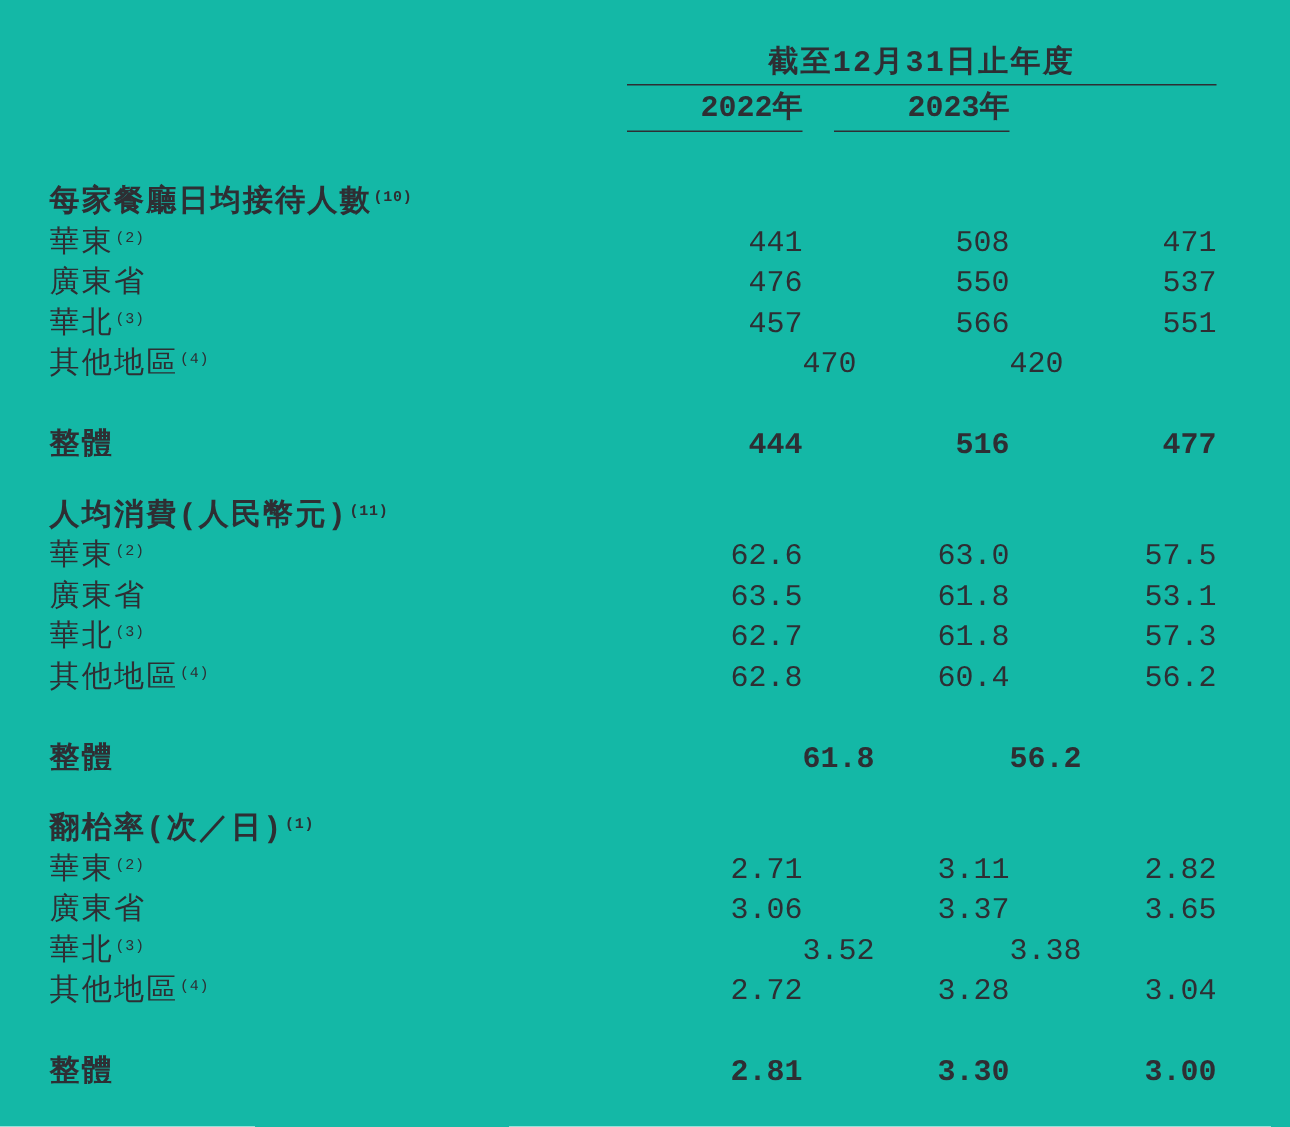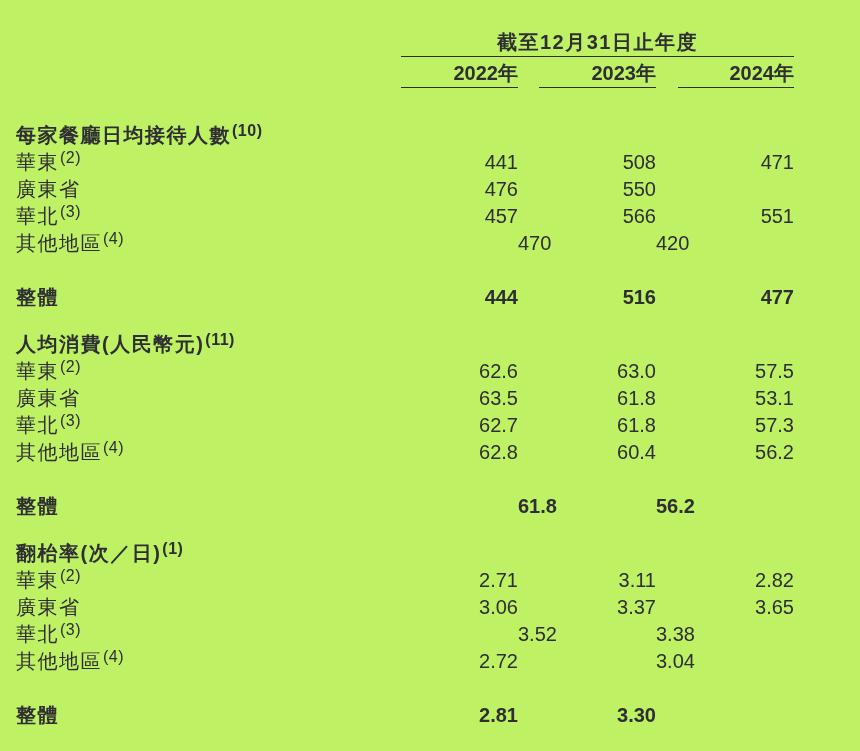--- a/index.html
+++ b/index.html
@@ -1,25 +1,25 @@
 <!DOCTYPE html>
 <html><head>
 <meta charset="utf-8">
 <style>
   html, body { margin: 0; padding: 0; background: #ffffff; }
   .page {
     position: relative;
     width: 860px;
     height: 751px;
-    background: #bef264;
+    background: #14b8a6;
     color: #2e2e33;
-    font-family: Liberation Sans, sans-serif;
+    font-family: Liberation Mono, monospace;
     font-size: 20px;
     box-sizing: border-box;
-    padding: 30px 42px 0 16px;
+    padding: 30px 42px 0 33px;
     overflow: hidden;
   }
   .grid {
     display: grid;
     grid-template-columns: 385px 117px 21px 117px 22px 116px;
     width: 778px;
   }
   .cell { min-height: 1px; }
   .cjk { letter-spacing: 1.5px; }
   .bold { font-weight: bold; }
@@ -43,21 +43,21 @@
     line-height: 26px;
     padding-top: 3px;
   }
   .spacer-34 { height: 34px; }
   .spacer-27 { height: 27px; }
   .spacer-20 { height: 20px; }
   .r { height: 27px; line-height: 27px; }
   .lbl { white-space: nowrap; }
   .val { text-align: right; font-variant-numeric: lining-nums; }
   .sup {
-    font-size: 16px;
+    font-size: 10px;
     letter-spacing: 0.5px;
     position: relative;
     top: -6px;
     margin-left: 1px;
     text-align: right;
   }
 </style>
 </head>
 <body>
 
@@ -69,21 +69,20 @@
       <span>截至12月31日止年度</span>
     </div>
   </div>
 
   <div class="grid years-row">
     <div class="cell"></div>
     <div class="year-cell">2022年</div>
     <div class="cell"></div>
     <div class="year-cell">2023年</div>
     <div class="cell"></div>
-    <div class="year-cell">2024年</div>
   </div>
 
   <div class="spacer-34"></div>
 
   <div class="grid r">
     <div class="cell lbl bold cjk"><span>每家餐廳日均接待人數</span><span class="sup">(10)</span></div>
   </div>
 
   <div class="grid r">
     <div class="cell lbl cjk"><span>華東</span><span class="sup">(2)</span></div>
@@ -92,20 +91,21 @@
     <div class="cell val">508</div>
     <div class="cell"></div>
     <div class="cell val">471</div>
   </div>
   <div class="grid r">
     <div class="cell lbl cjk"><span>廣東省</span><span class="sup"></span></div>
     <div class="cell val">476</div>
     <div class="cell"></div>
     <div class="cell val">550</div>
     <div class="cell"></div>
+    <div class="cell val">537</div>
   </div>
   <div class="grid r">
     <div class="cell lbl cjk"><span>華北</span><span class="sup">(3)</span></div>
     <div class="cell val">457</div>
     <div class="cell"></div>
     <div class="cell val">566</div>
     <div class="cell"></div>
     <div class="cell val">551</div>
   </div>
   <div class="grid r">
@@ -202,27 +202,29 @@
     <div class="cell lbl cjk"><span>華北</span><span class="sup">(3)</span></div>
     <div class="cell"></div>
     <div class="cell val">3.52</div>
     <div class="cell"></div>
     <div class="cell val">3.38</div>
   </div>
   <div class="grid r">
     <div class="cell lbl cjk"><span>其他地區</span><span class="sup">(4)</span></div>
     <div class="cell val">2.72</div>
     <div class="cell"></div>
+    <div class="cell val">3.28</div>
     <div class="cell"></div>
     <div class="cell val">3.04</div>
   </div>
 
   <div class="spacer-27"></div>
 
   <div class="grid r bold">
     <div class="cell lbl cjk">整體</div>
     <div class="cell val">2.81</div>
     <div class="cell"></div>
     <div class="cell val">3.30</div>
     <div class="cell"></div>
+    <div class="cell val">3.00</div>
   </div>
 
 </div>
 
 </body></html>

